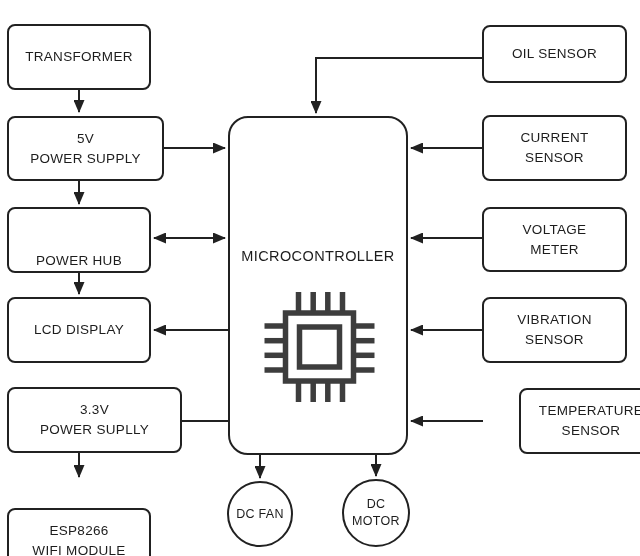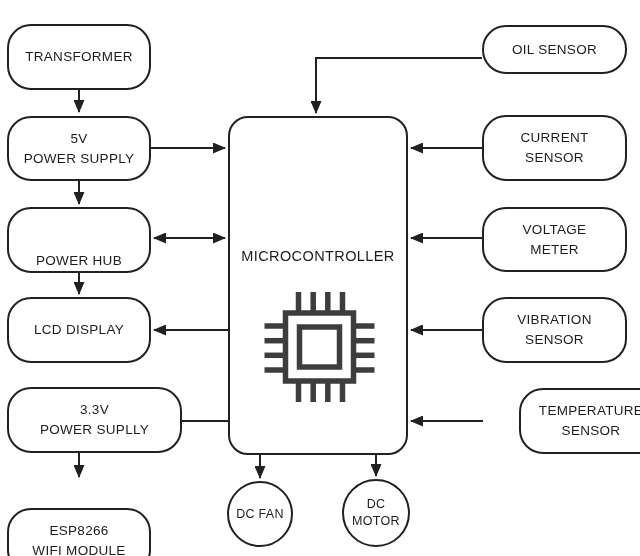--- a/index.html
+++ b/index.html
@@ -8,48 +8,48 @@
     width:640px;height:556px;
     background:#ffffff;
     font-family:"Liberation Sans","DejaVu Sans",sans-serif;
     overflow:hidden;
   }
   .wires{position:absolute;left:0;top:0;pointer-events:none;}
   .node{
     position:absolute;
     background:#ffffff;
     border:2px solid #212121;
-    border-radius:24px;
+    border-radius:8px;
     display:flex;align-items:center;justify-content:center;
     box-sizing:border-box;
     text-align:center;
   }
   .lbl{
     white-space:pre-line;
     font-size:13.5px;
     font-weight:500;
     letter-spacing:.3px;
     line-height:1.45;
     color:#1d1d1d;
   }
   .circle{border-radius:50%;}
   .circle .lbl{font-size:12.5px;line-height:1.35;}
   
   #n-transformer{left:7px;top:24px;width:144px;height:66px;}
-  #n-psu5v{left:7px;top:116px;width:144px;height:65px;}
+  #n-psu5v{left:7px;top:116px;width:157px;height:65px;}
   #n-powerhub{left:7px;top:207px;width:144px;height:66px;align-items:flex-end;}
   #n-lcd{left:7px;top:297px;width:144px;height:66px;}
   #n-psu33v{left:7px;top:387px;width:175px;height:66px;}
   #n-esp{left:7px;top:508px;width:144px;height:66px;}
   
   #n-mcu{left:228px;top:116px;width:180px;height:339px;border-radius:20px;}
   #n-mcu .mcu-title{position:absolute;left:0;right:0;top:128px;font-size:14.5px;letter-spacing:.4px;}
   #n-mcu .chip{position:absolute;left:33px;top:173px;}
   
-  #n-oil{left:482px;top:25px;width:145px;height:49px;}
+  #n-oil{left:482px;top:25px;width:145px;height:58px;}
   #n-current{left:482px;top:115px;width:145px;height:66px;}
   #n-voltage{left:482px;top:207px;width:145px;height:65px;}
   #n-vibration{left:482px;top:297px;width:145px;height:66px;}
   #n-temperature{left:483px;top:388px;width:144px;height:66px;margin-left:36px;}
   
   #n-fan{left:227px;top:481px;width:66px;height:66px;}
   #n-motor{left:342px;top:479px;width:68px;height:68px;}
 </style>
 </head>
 <body>

